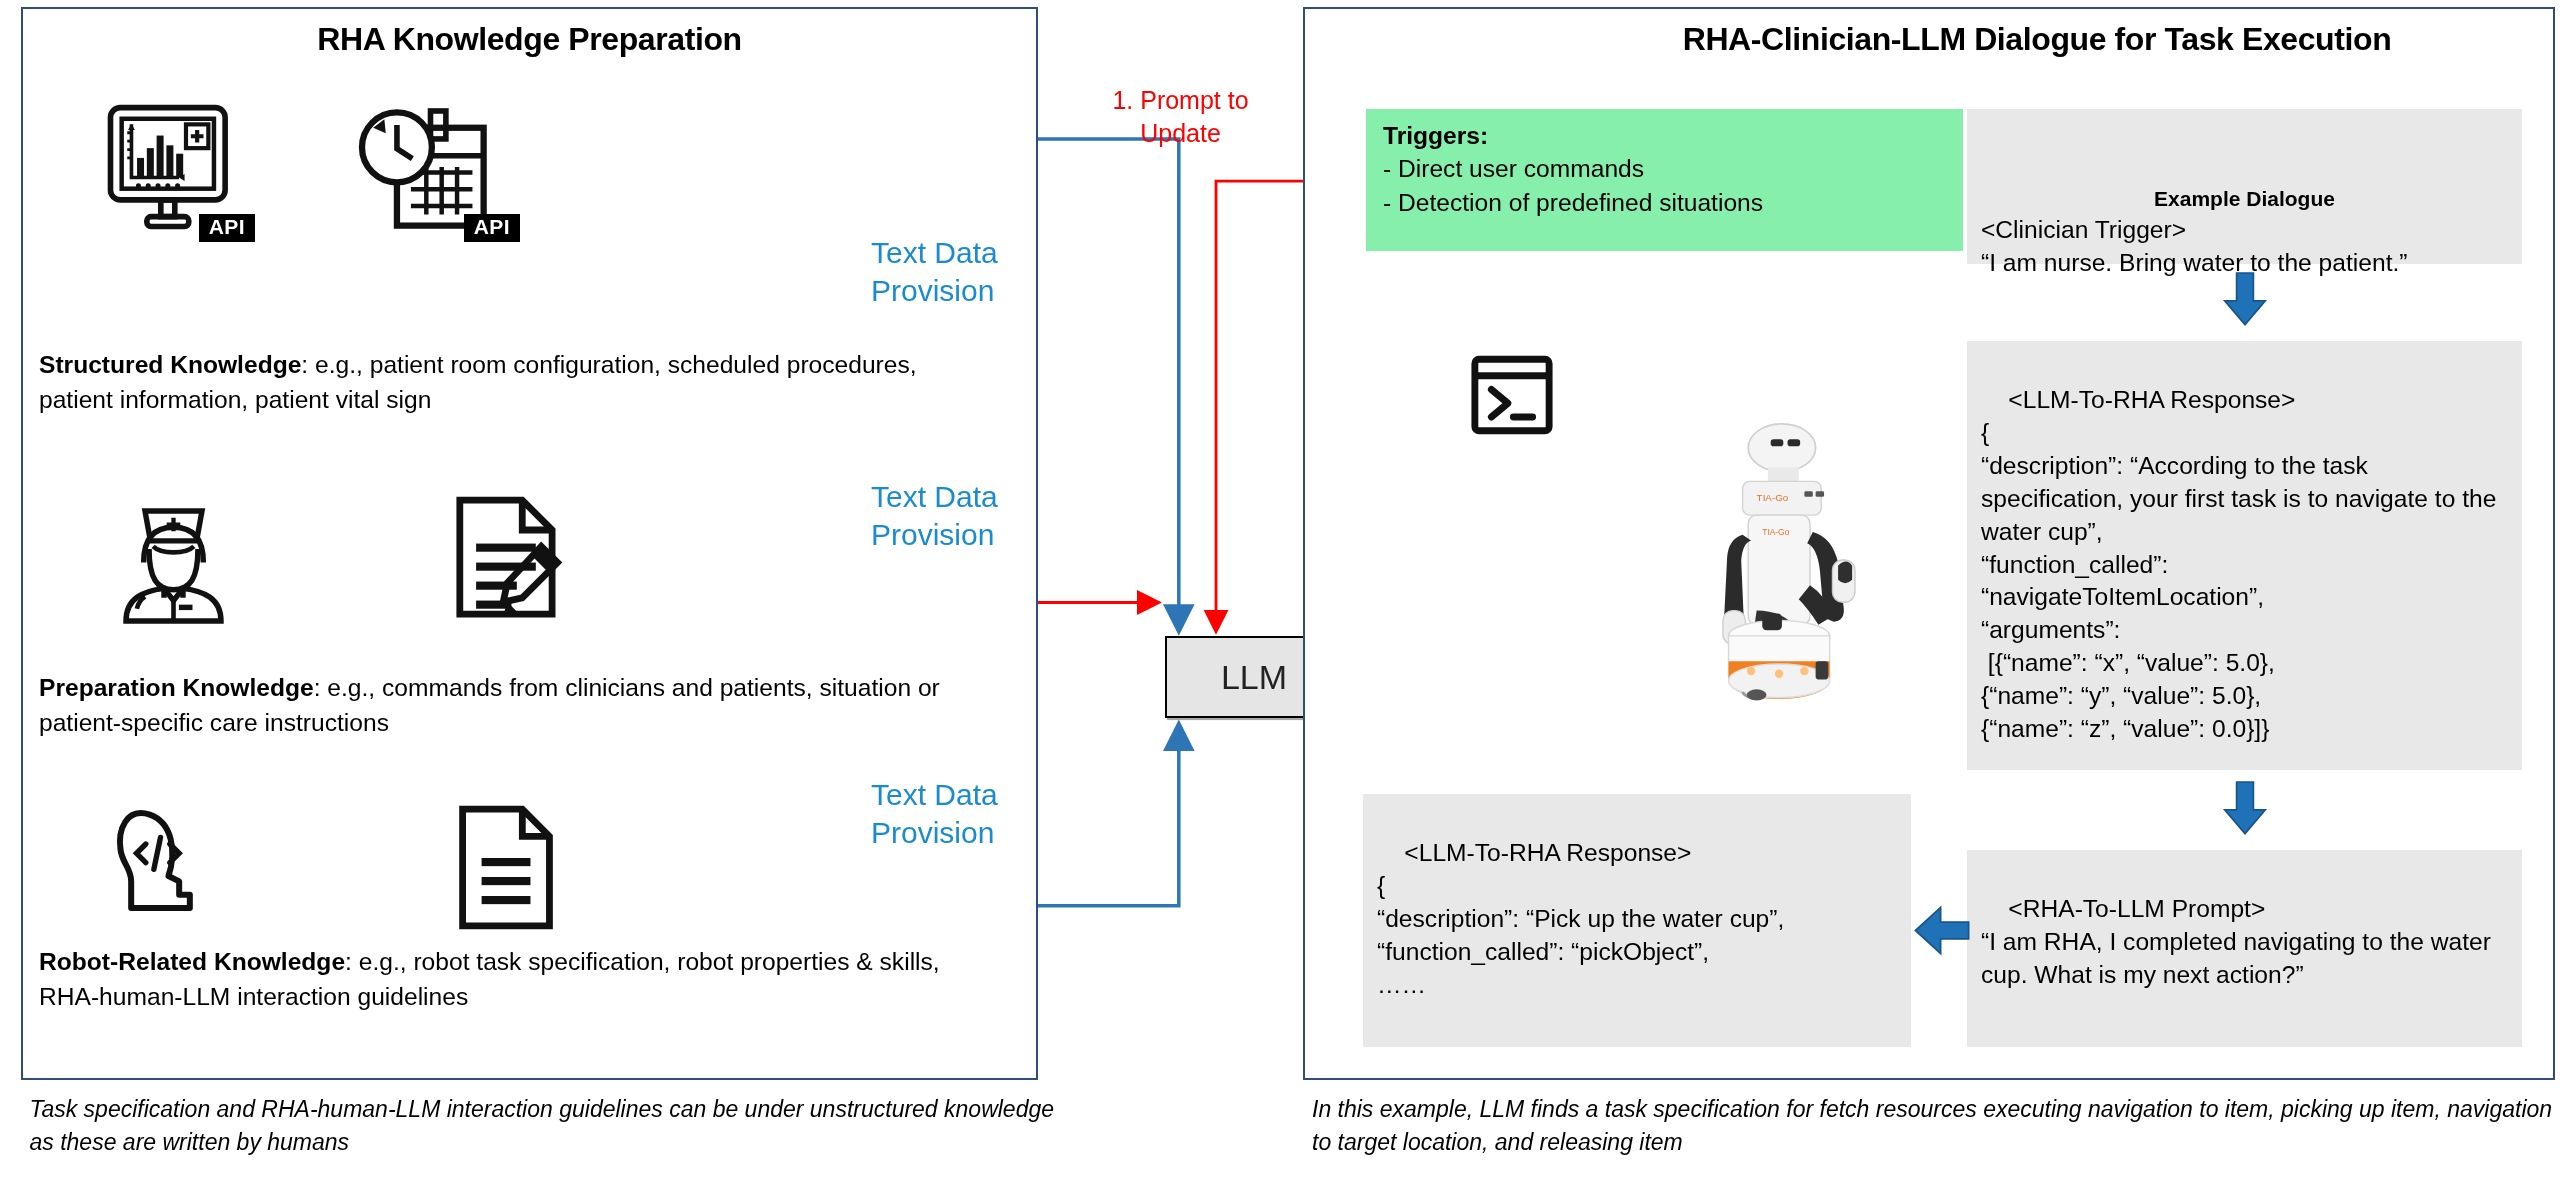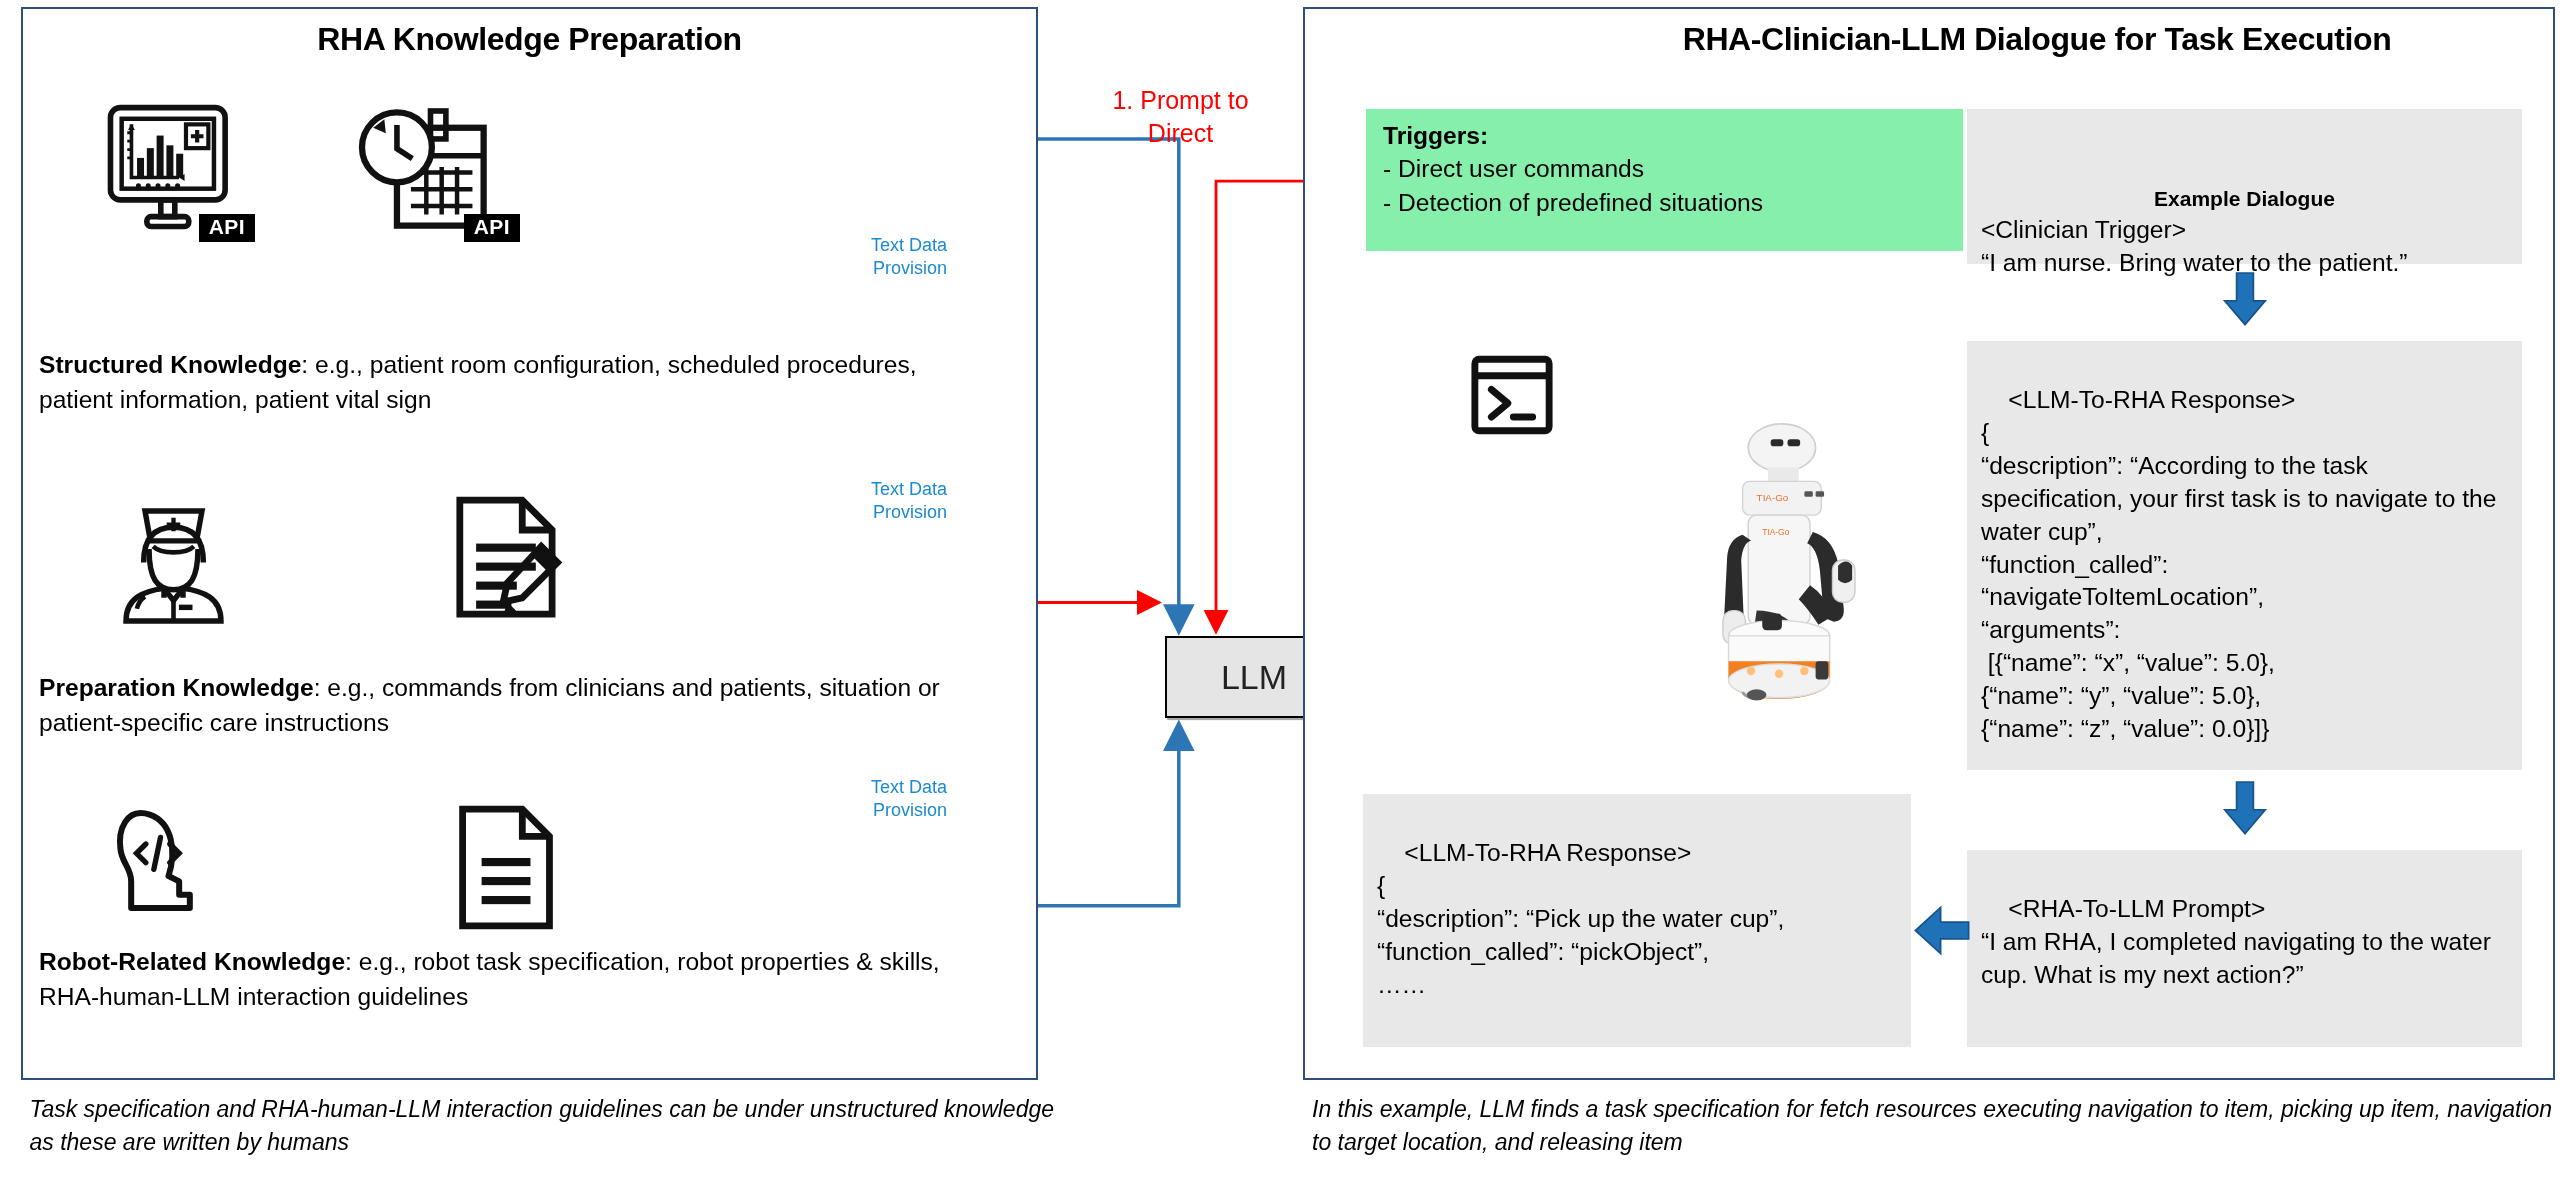--- a/index.html
+++ b/index.html
@@ -37,23 +37,23 @@
     line-height: 1.42;
     color: #000;
     width: 941px;
     left: 39px;
   }
   .knowledge-text b { font-weight: bold; }
 
   .blue-label {
     position: absolute;
     color: #1B8BD0;
-    font-size: 18px;
+    font-size: 30px;
     line-height: 1.28;
-    text-align: right;
+    text-align: left;
     font-weight: normal;
   }
 
   .red-label {
     position: absolute;
     color: #FF0000;
     font-size: 25px;
     line-height: 1.3;
     text-align: center;
   }
@@ -302,21 +302,21 @@
     <div>Text Data</div>
     <div>Provision</div>
   </div>
 
   <div id="llm-box">
     <span>LLM</span>
   </div>
 
   <div class="red-label" style="left:1068px; top:84px; width:225px;">
     <div>1. Prompt to</div>
-    <div>Direct</div>
+    <div>Update</div>
   </div>
   <div class="red-label" style="left:1368px; top:506px; width:414px;">
     <div>2. LLM-To-RHA Response</div>
     <div>to Execute Action</div>
   </div>
   <div class="red-label" style="left:1368px; top:738px; width:372px;">
     <div>3. RHA-To-LLM</div>
     <div>Prompt to Update</div>
   </div>
 

